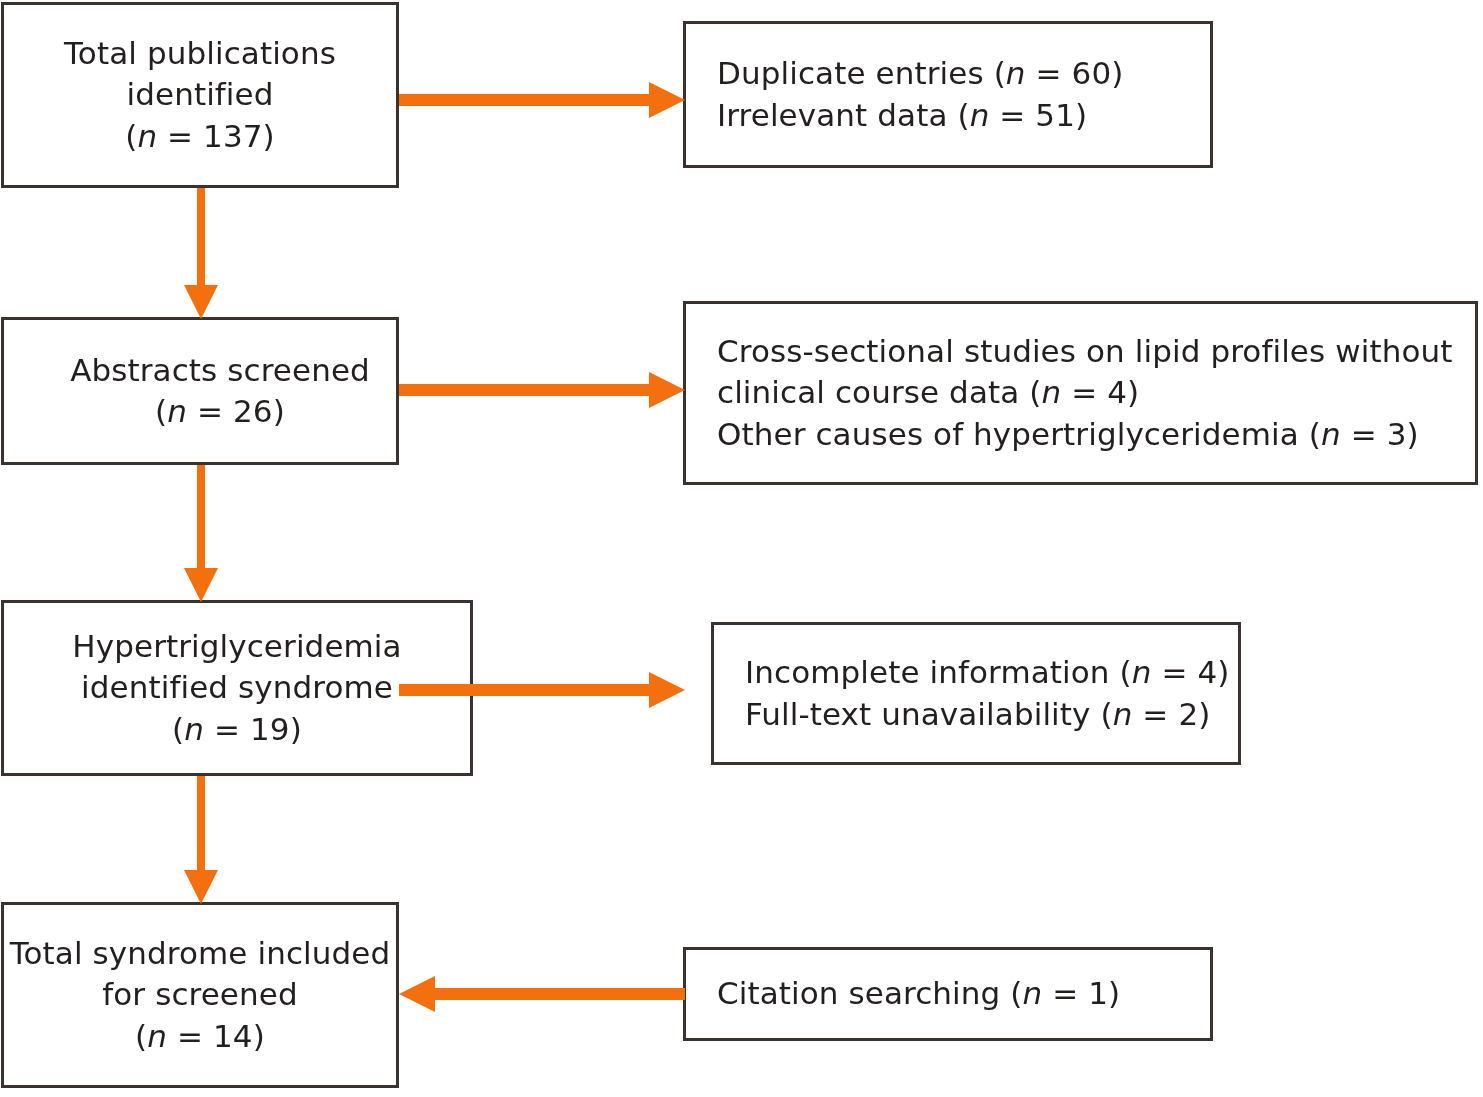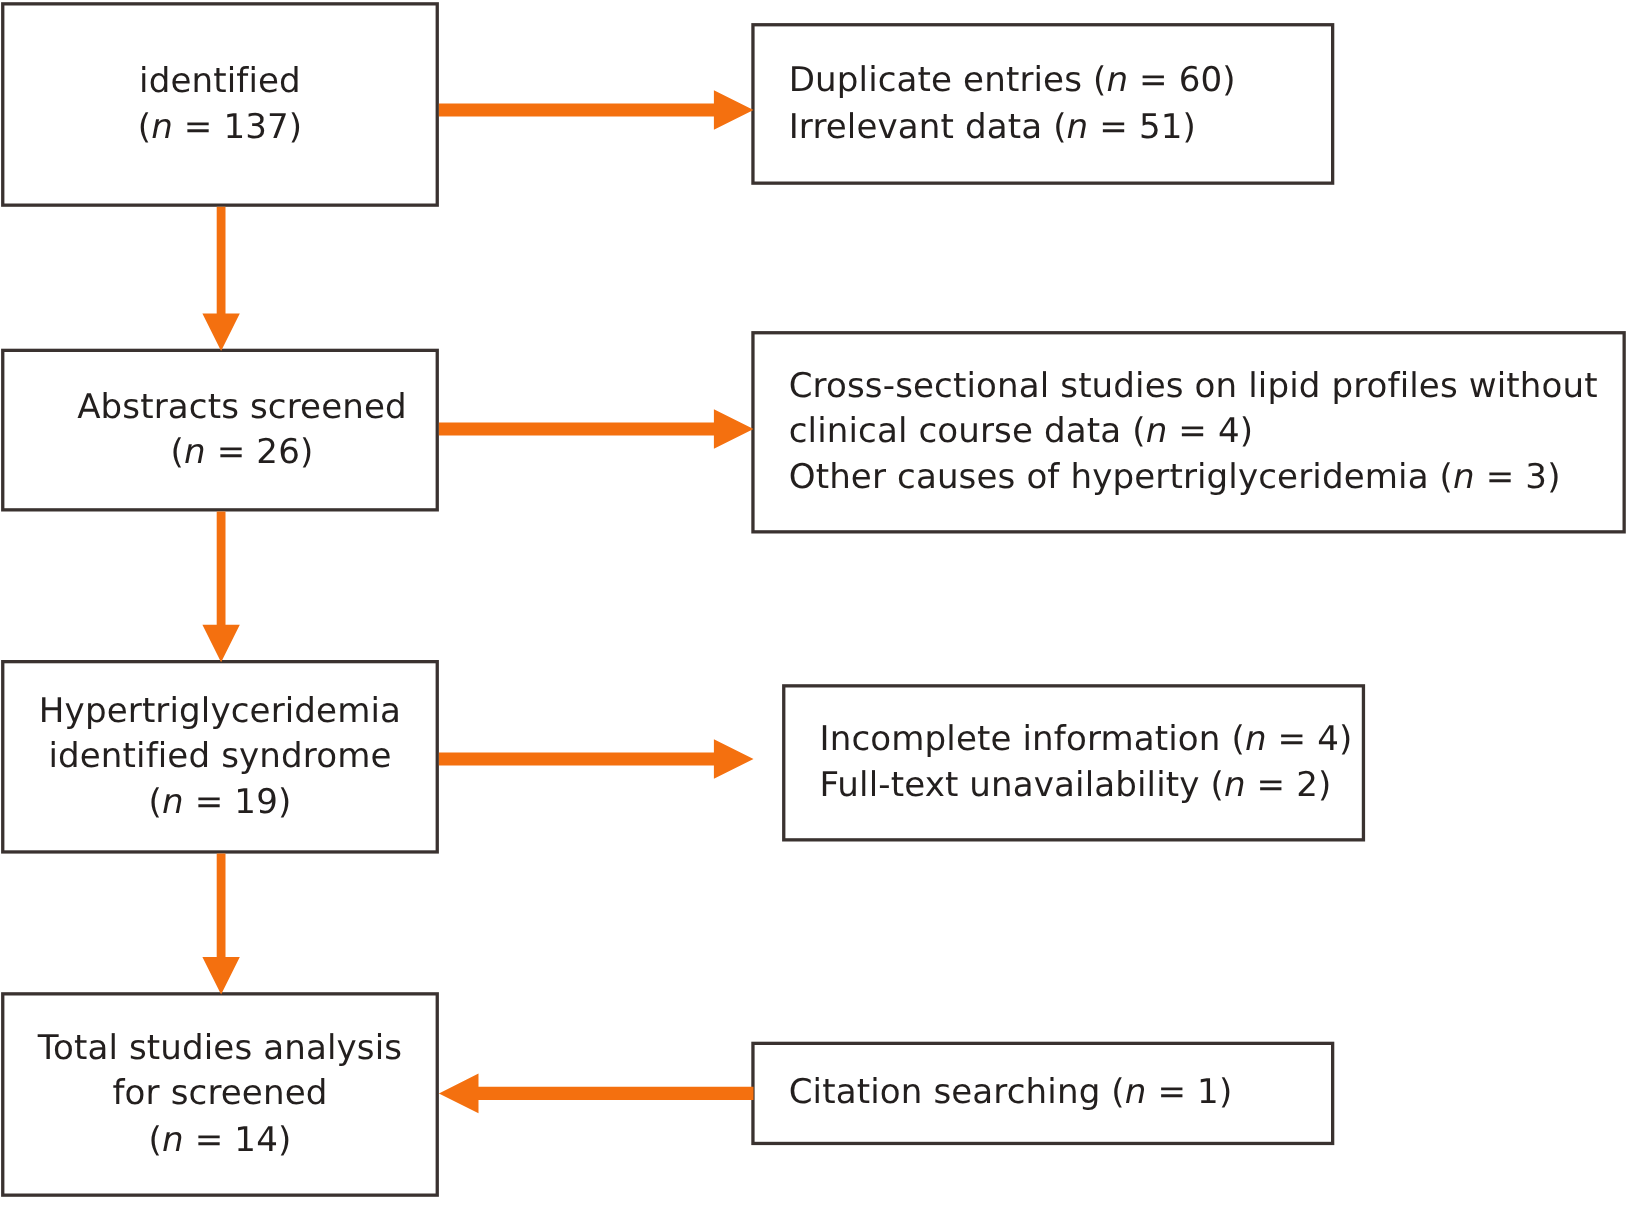--- a/index.html
+++ b/index.html
@@ -55,37 +55,38 @@
     display: block;
     overflow: visible;
   }
 </style>
 </head>
 <body>
 
 <div id="diagram">
 
   <div class="flow-box center-text" style="left:1px; top:2px; width:398px; height:186px;">
+    <div class="flow-line">Total publications</div>
     <div class="flow-line">identified</div>
     <div class="flow-line">(<i class="n-ital">n</i> = 137)</div>
   </div>
 
   <div class="flow-box center-text" style="left:1px; top:317px; width:398px; height:148px;padding-left:40px;">
     <div class="flow-line">Abstracts screened</div>
     <div class="flow-line">(<i class="n-ital">n</i> = 26)</div>
   </div>
 
-  <div class="flow-box center-text" style="left:1px; top:600px; width:398px; height:176px;">
+  <div class="flow-box center-text" style="left:1px; top:600px; width:472px; height:176px;">
     <div class="flow-line">Hypertriglyceridemia</div>
     <div class="flow-line">identified syndrome</div>
     <div class="flow-line">(<i class="n-ital">n</i> = 19)</div>
   </div>
 
   <div class="flow-box center-text" style="left:1px; top:902px; width:398px; height:186px;">
-    <div class="flow-line">Total studies analysis</div>
+    <div class="flow-line">Total syndrome included</div>
     <div class="flow-line">for screened</div>
     <div class="flow-line">(<i class="n-ital">n</i> = 14)</div>
   </div>
 
   <div class="flow-box left-text" style="left:683px; top:21px; width:530px; height:147px;">
     <div class="flow-line">Duplicate entries (<i class="n-ital">n</i> = 60)</div>
     <div class="flow-line">Irrelevant data (<i class="n-ital">n</i> = 51)</div>
   </div>
 
   <div class="flow-box left-text" style="left:683px; top:301px; width:795px; height:184px;">

